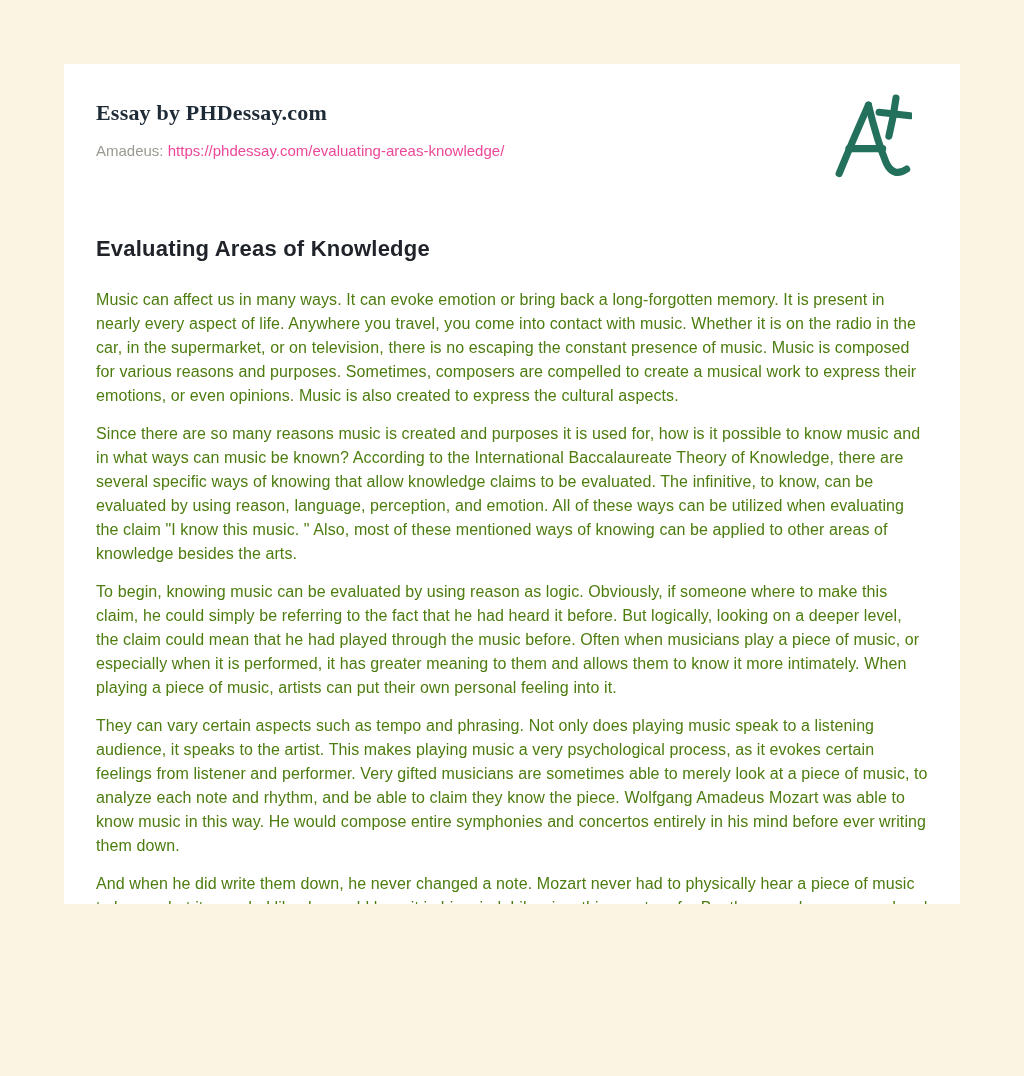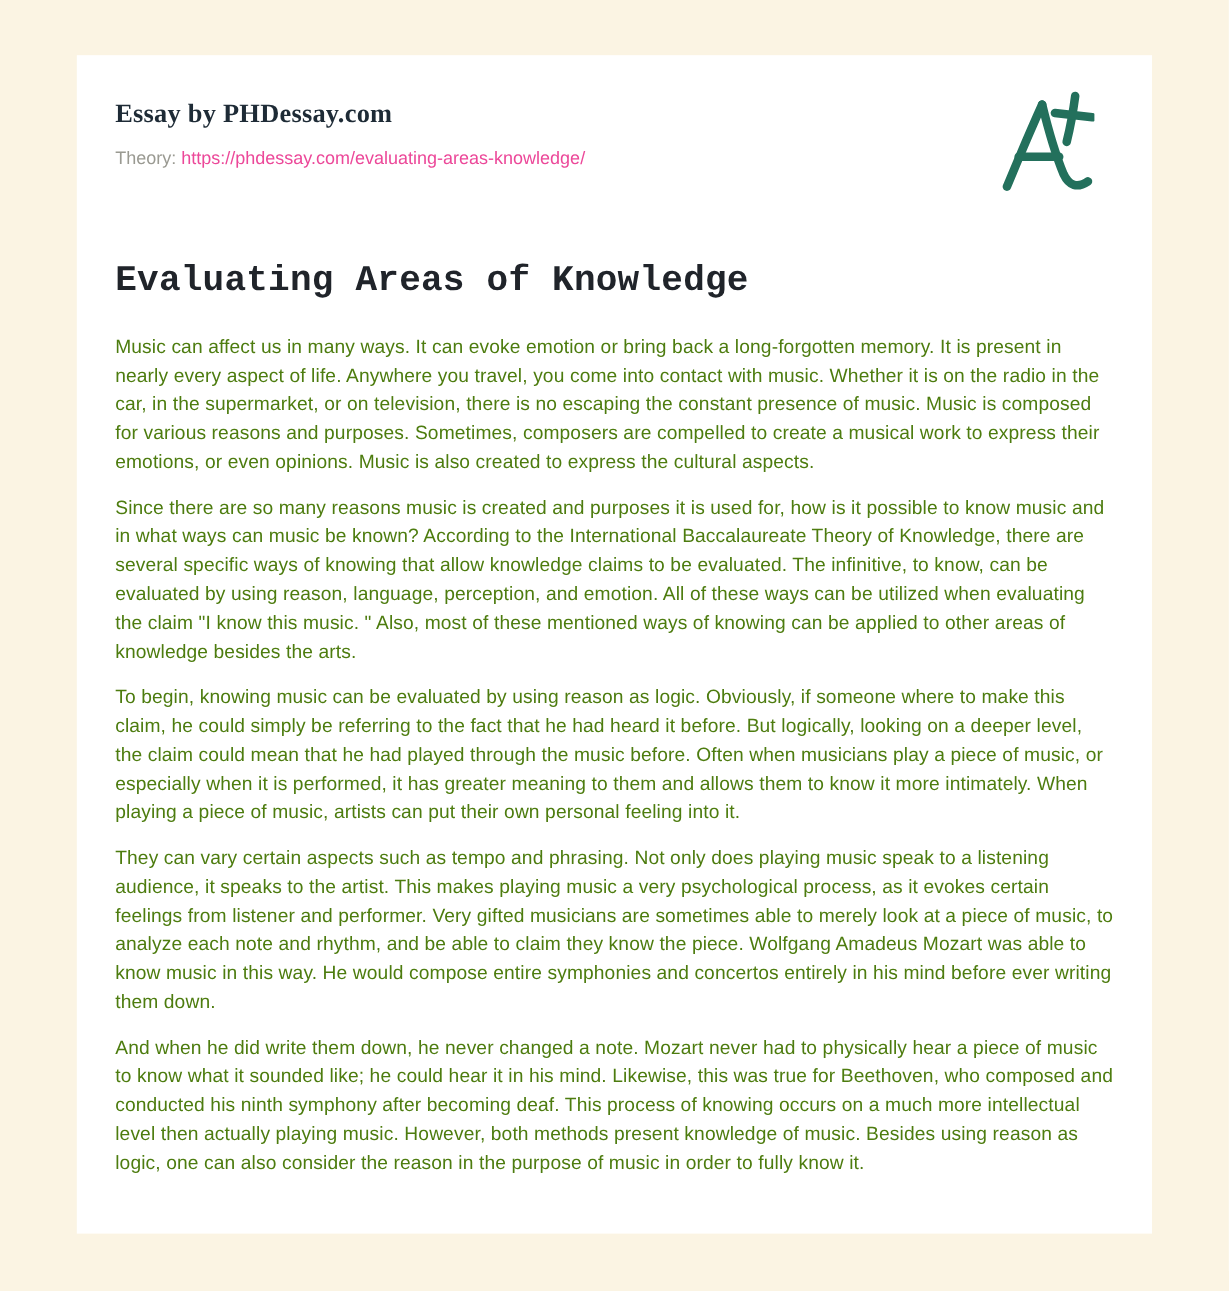--- a/index.html
+++ b/index.html
@@ -8,23 +8,23 @@
     height: 1076px;
     overflow: hidden;
   }
   body {
     background: #fbf4e3;
     font-family: "Liberation Sans", sans-serif;
   }
   .card {
     position: absolute;
     left: 64px;
-    top: 46px;
+    top: 64px;
     width: 896px;
-    height: 982px;
+    height: 840px;
     background: #ffffff;
     overflow: hidden;
     padding: 28px 32px 0 32px;
   }
   .header-row {
     display: flex;
     justify-content: space-between;
     align-items: flex-start;
   }
   .brand {
@@ -45,22 +45,22 @@
     text-decoration: none;
     cursor: pointer;
   }
   .logo {
     width: 80px;
     height: 92px;
     margin-right: 16px;
     flex-shrink: 0;
   }
   .title {
-    font-family: Liberation Mono, monospace;
-    font-size: 30px;
+    font-family: Liberation Sans, sans-serif;
+    font-size: 22px;
     font-weight: 700;
     color: #20242a;
     margin-top: 52px;
     letter-spacing: 0.2px;
   }
   .content {
     margin-top: 26px;
   }
   .content p {
     font-size: 16px;
@@ -73,21 +73,21 @@
 </style>
 </head>
 <body>
 
 <div class="card">
 
   <div class="header-row">
     <div>
       <div class="brand">Essay by PHDessay.com</div>
       <div class="source">
-        <span>Theory:</span>
+        <span>Amadeus:</span>
         <a href="#">https://phdessay.com/evaluating-areas-knowledge/</a>
       </div>
     </div>
     <svg class="logo" viewBox="0 0 90 100" fill="none" xmlns="http://www.w3.org/2000/svg">
       <g stroke="#23705c" stroke-width="8" stroke-linecap="round" fill="none">
 
         <path d="M 8 90 Q 27 44 41 13"></path>
 
         <path d="M 41 13 Q 51 54 61 78 Q 69 95 84 85"></path>
 

